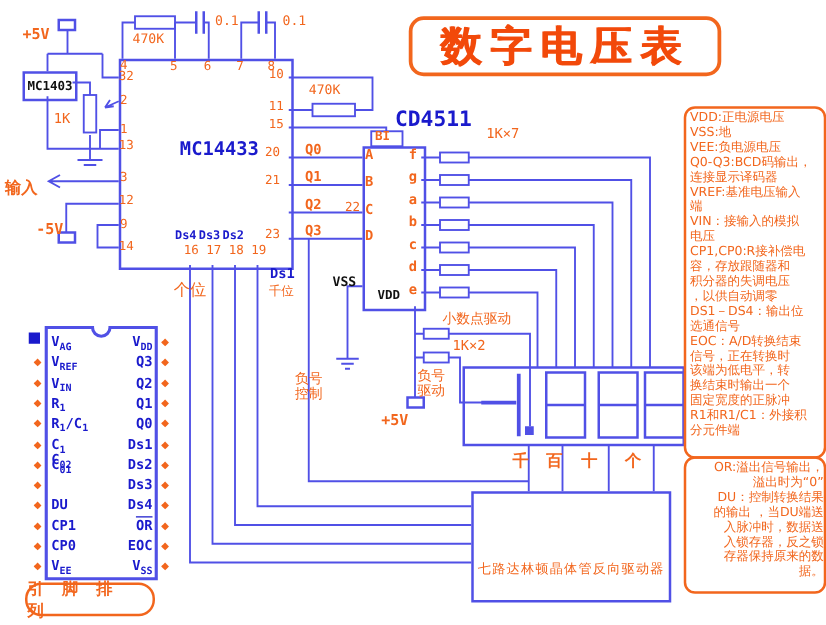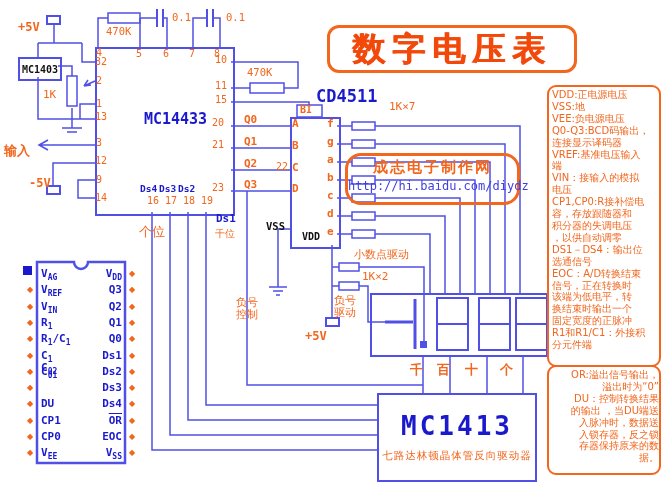--- a/index.html
+++ b/index.html
@@ -7,21 +7,21 @@
           font-family:"DejaVu Sans",sans-serif;}
   #wires{position:absolute;left:0;top:0;z-index:1;}
   .lbl{position:absolute;white-space:pre;z-index:3;font-family:"DejaVu Sans Mono",monospace;line-height:1;}
   .o{color:#f2661d}
   .b{color:#1a1acc}
   .k{color:#111}
   .bold{font-weight:bold}
   .box{position:absolute;border:2px solid #5050e6;z-index:2;background:transparent;}
   .obox{position:absolute;border:2px solid #f2661d;z-index:2;background:transparent;}
   .title-box{left:327px;top:13px;width:244px;height:42px;border-width:3px;border-radius:12px;
-             display:flex;align-items:center;justify-content:center;background:#fff;z-index:4;margin-top:12px;}
+             display:flex;align-items:center;justify-content:center;background:#fff;z-index:4;}
   .title-text{font-size:33px;font-weight:bold;color:#f2490a;letter-spacing:7px;
               text-shadow:1px 0 #f2490a;font-family:"DejaVu Sans",sans-serif;}
   .wm{left:345px;top:153px;width:169px;height:46px;border-width:3px;border-radius:16px;z-index:4;
       text-align:center;background:transparent;}
   .wm-site{font-size:15px;font-weight:bold;color:#f2661d;letter-spacing:2px;margin-top:2px;}
   .wm-url{font-size:12px;color:#4040e0;font-family:"DejaVu Sans Mono",monospace;margin-top:2px;}
   .notes{position:absolute;border:2px solid #f2661d;border-radius:9px;width:107px;z-index:2;
          padding:2px 0 0 3px;color:#f2661d;font-size:10px;line-height:11.9px;background:#fff0;}
   .nl{white-space:pre;}
   .pin{font-size:10px;color:#f2661d;}
@@ -120,24 +120,20 @@
 
       <path d="M37,262 L74,262 A7,7 0 0 0 88,262 L125,262 L125,463 L37,463 Z" stroke-width="2.5"></path>
     </g>
     <rect x="420" y="341" width="7" height="7" fill="#5050e6"></rect>
   </svg>
 
   <div class="obox title-box">
     <span class="title-text">数字电压表</span>
   </div>
 
-  <div class="obox wm">
-    <div class="wm-site">成志电子制作网</div>
-    <div class="wm-url">http://hi.baidu.com/diydz</div>
-  </div>
 
   <div class="lbl o bold" style="left:18px;top:21px;font-size:12px;">+5V</div>
   <div class="box" style="left:18px;top:57px;width:40px;height:20px;display:flex;align-items:center;justify-content:center;">
     <span class="k" style="font-size:10px;font-family:'DejaVu Sans Mono',monospace;font-weight:bold;">MC1403</span>
   </div>
   <div class="lbl o" style="left:43px;top:89px;font-size:11px;">1K</div>
   <div class="lbl o bold" style="left:4px;top:144px;font-size:13px;font-family:'DejaVu Sans',sans-serif;">输入</div>
   <div class="lbl o bold" style="left:29px;top:177px;font-size:12px;">-5V</div>
 
   <div class="box" style="left:95px;top:47px;width:136px;height:165px;"></div>
@@ -159,21 +155,20 @@
 
   <div class="lbl o" style="left:354px;top:249px;font-size:11px;font-family:'DejaVu Sans',sans-serif;">小数点驱动</div>
   <div class="lbl o" style="left:362px;top:271px;font-size:11px;">1K×2</div>
   <div class="lbl o" style="left:334px;top:295px;font-size:11px;line-height:12px;font-family:'DejaVu Sans',sans-serif;">负号
 驱动</div>
   <div class="lbl o" style="left:236px;top:297px;font-size:11px;line-height:12px;font-family:'DejaVu Sans',sans-serif;">负号
 控制</div>
   <div class="lbl o bold" style="left:305px;top:330px;font-size:12px;">+5V</div>
 
   <div class="box" style="left:377px;top:393px;width:156px;height:85px;"></div>
-  <div class="lbl mc1413-name" style="left:377px;top:413px;width:160px;">MC1413</div>
   <div class="lbl mc1413-cap" style="left:377px;top:450px;width:160px;font-family:'DejaVu Sans',sans-serif;">七路达林顿晶体管反向驱动器</div>
 
   <div class="notes" id="notes1" style="left:547px;top:85px;height:276px;">
       <div class="nl">VDD:正电源电压</div>
       <div class="nl">VSS:地</div>
       <div class="nl">VEE:负电源电压</div>
       <div class="nl">Q0-Q3:BCD码输出，</div>
       <div class="nl">连接显示译码器</div>
       <div class="nl">VREF:基准电压输入</div>
       <div class="nl">端</div>
@@ -248,20 +243,23 @@
       <span class="dia" style="left: 129px; top: 415.7px;">◆</span>
       <div class="prow" style="left: 41px; top: 430px;"><span>CP0</span></div>
       <div class="prow" style="left: 78px; top: 430px; width: 44px; text-align: right;"><span>EOC</span></div>
       <span class="dia" style="left: 27px; top: 432px;">◆</span>
       <span class="dia" style="left: 129px; top: 432px;">◆</span>
       <div class="prow" style="left: 41px; top: 446.3px;"><span>V</span><sub>EE</sub></div>
       <div class="prow" style="left: 78px; top: 446.3px; width: 44px; text-align: right;"><span>V</span><sub>SS</sub></div>
       <span class="dia" style="left: 27px; top: 448.3px;">◆</span>
       <span class="dia" style="left: 129px; top: 448.3px;">◆</span>
     </div>
+  <div class="stadium">
+    <span>引 脚 排 列</span>
+  </div>
 
   <div id="gen">
       <span class="lbl pin" style="left: 96px; top: 48px;">4</span>
       <span class="lbl pin" style="left: 95px; top: 57px;">32</span>
       <span class="lbl pin" style="left: 96px; top: 76px;">2</span>
       <span class="lbl pin" style="left: 96px; top: 99px;">1</span>
       <span class="lbl pin" style="left: 95px; top: 112px;">13</span>
       <span class="lbl pin" style="left: 96px; top: 138px;">3</span>
       <span class="lbl pin" style="left: 95px; top: 156px;">12</span>
       <span class="lbl pin" style="left: 96px; top: 175px;">9</span>

